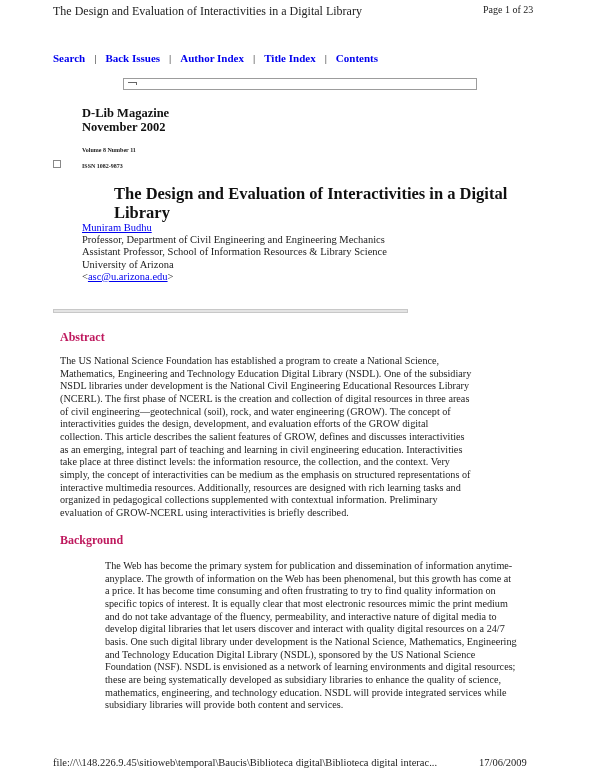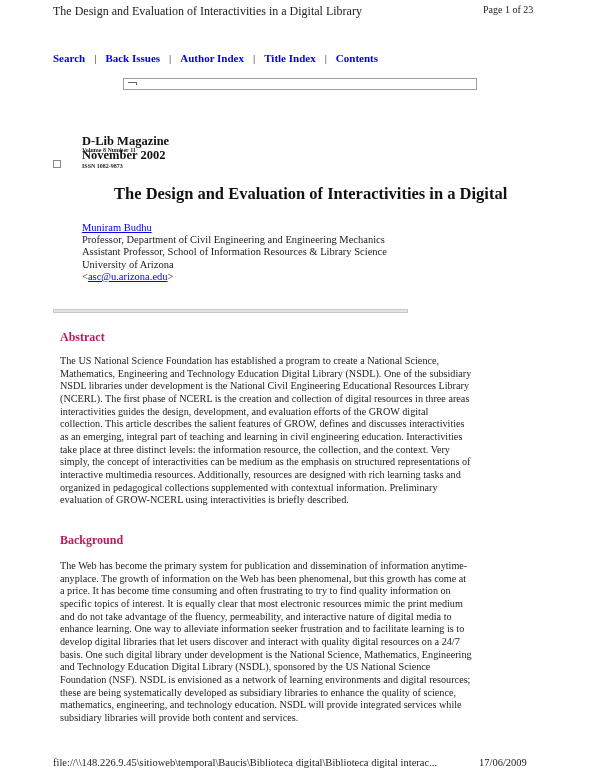--- a/index.html
+++ b/index.html
@@ -15,21 +15,21 @@
     .nav a { color: #0000ee; }
     .nav .sep { color: #222; font-weight: normal; margin: 0 9px; }
     .img-frame {
       left: 123px; top: 78px; width: 352px; height: 10px;
       border: 1px solid #9c9c9c; background: #fff;
     }
     .img-frame .glyph {
       position: absolute; left: 4px; top: 3px; width: 8px; height: 2px;
       border-top: 1px solid #666; border-right: 1px solid #666;
     }
-    .mag { left: 82px; top: 106px; font-size: 12.5px; font-weight: bold; line-height: 14px; color: #111; margin-top: 28px; }
+    .mag { left: 82px; top: 106px; font-size: 12.5px; font-weight: bold; line-height: 14px; color: #111; }
     .vol { left: 82px; top: 147px; font-size: 6px; font-weight: bold; color: #222; }
     .issn { left: 82px; top: 163px; font-size: 6px; font-weight: bold; color: #222; }
     .chk {
       left: 53px; top: 160px; width: 6px; height: 6px;
       border: 1px solid #888; background: #fff;
     }
     .title {
       left: 82px; top: 184px; width: 460px; font-size: 16.5px; font-weight: bold;
       line-height: 19px; color: #111; margin-left: 32px;
     }
@@ -64,56 +64,57 @@
 <div class="abs mag">
   <div>D-Lib Magazine</div>
   <div>November 2002</div>
 </div>
 <div class="abs vol">Volume 8 Number 11</div>
 <div class="abs chk"></div>
 <div class="abs issn">ISSN 1082-9873</div>
 
 <div class="abs title">
   <div>The Design and Evaluation of Interactivities in a Digital</div>
+  <div>Library</div>
 </div>
 
 <div class="abs authors">
   <div><a>Muniram Budhu</a></div>
   <div>Professor, Department of Civil Engineering and Engineering Mechanics</div>
   <div>Assistant Professor, School of Information Resources &amp; Library Science</div>
   <div>University of Arizona</div>
   <div><span>&lt;</span><a>asc@u.arizona.edu</a><span>&gt;</span></div>
 </div>
 
 <div class="abs rule"></div>
 
 <div class="abs h2" style="top:330px;">Abstract</div>
 <div class="abs para" style="top:355px;">
   <span class="ln">The US National Science Foundation has established a program to create a National Science,</span>
   <span class="ln">Mathematics, Engineering and Technology Education Digital Library (NSDL). One of the subsidiary</span>
   <span class="ln">NSDL libraries under development is the National Civil Engineering Educational Resources Library</span>
   <span class="ln">(NCERL). The first phase of NCERL is the creation and collection of digital resources in three areas</span>
+  <span class="ln">of civil engineering—geotechnical (soil), rock, and water engineering (GROW). The concept of</span>
   <span class="ln">interactivities guides the design, development, and evaluation efforts of the GROW digital</span>
   <span class="ln">collection. This article describes the salient features of GROW, defines and discusses interactivities</span>
   <span class="ln">as an emerging, integral part of teaching and learning in civil engineering education. Interactivities</span>
   <span class="ln">take place at three distinct levels: the information resource, the collection, and the context. Very</span>
   <span class="ln">simply, the concept of interactivities can be medium as the emphasis on structured representations of</span>
   <span class="ln">interactive multimedia resources. Additionally, resources are designed with rich learning tasks and</span>
   <span class="ln">organized in pedagogical collections supplemented with contextual information. Preliminary</span>
   <span class="ln">evaluation of GROW-NCERL using interactivities is briefly described.</span>
 </div>
 
 <div class="abs h2" style="top:533px;">Background</div>
-<div class="abs para" style="top:560px;">
+<div class="abs para" style="top:560px;margin-left:45px;">
   <span class="ln">The Web has become the primary system for publication and dissemination of information anytime-</span>
   <span class="ln">anyplace. The growth of information on the Web has been phenomenal, but this growth has come at</span>
   <span class="ln">a price. It has become time consuming and often frustrating to try to find quality information on</span>
   <span class="ln">specific topics of interest. It is equally clear that most electronic resources mimic the print medium</span>
   <span class="ln">and do not take advantage of the fluency, permeability, and interactive nature of digital media to</span>
-  <span class="ln">enhance learning. One way to alleviate information seeker frustration and to facilitate learning is to</span>
   <span class="ln">develop digital libraries that let users discover and interact with quality digital resources on a 24/7</span>
   <span class="ln">basis. One such digital library under development is the National Science, Mathematics, Engineering</span>
   <span class="ln">and Technology Education Digital Library (NSDL), sponsored by the US National Science</span>
   <span class="ln">Foundation (NSF). NSDL is envisioned as a network of learning environments and digital resources;</span>
   <span class="ln">these are being systematically developed as subsidiary libraries to enhance the quality of science,</span>
   <span class="ln">mathematics, engineering, and technology education. NSDL will provide integrated services while</span>
   <span class="ln">subsidiary libraries will provide both content and services.</span>
 </div>
 
 <div class="abs footer">file://\\148.226.9.45\sitioweb\temporal\Baucis\Biblioteca digital\Biblioteca digital interac...</div>

